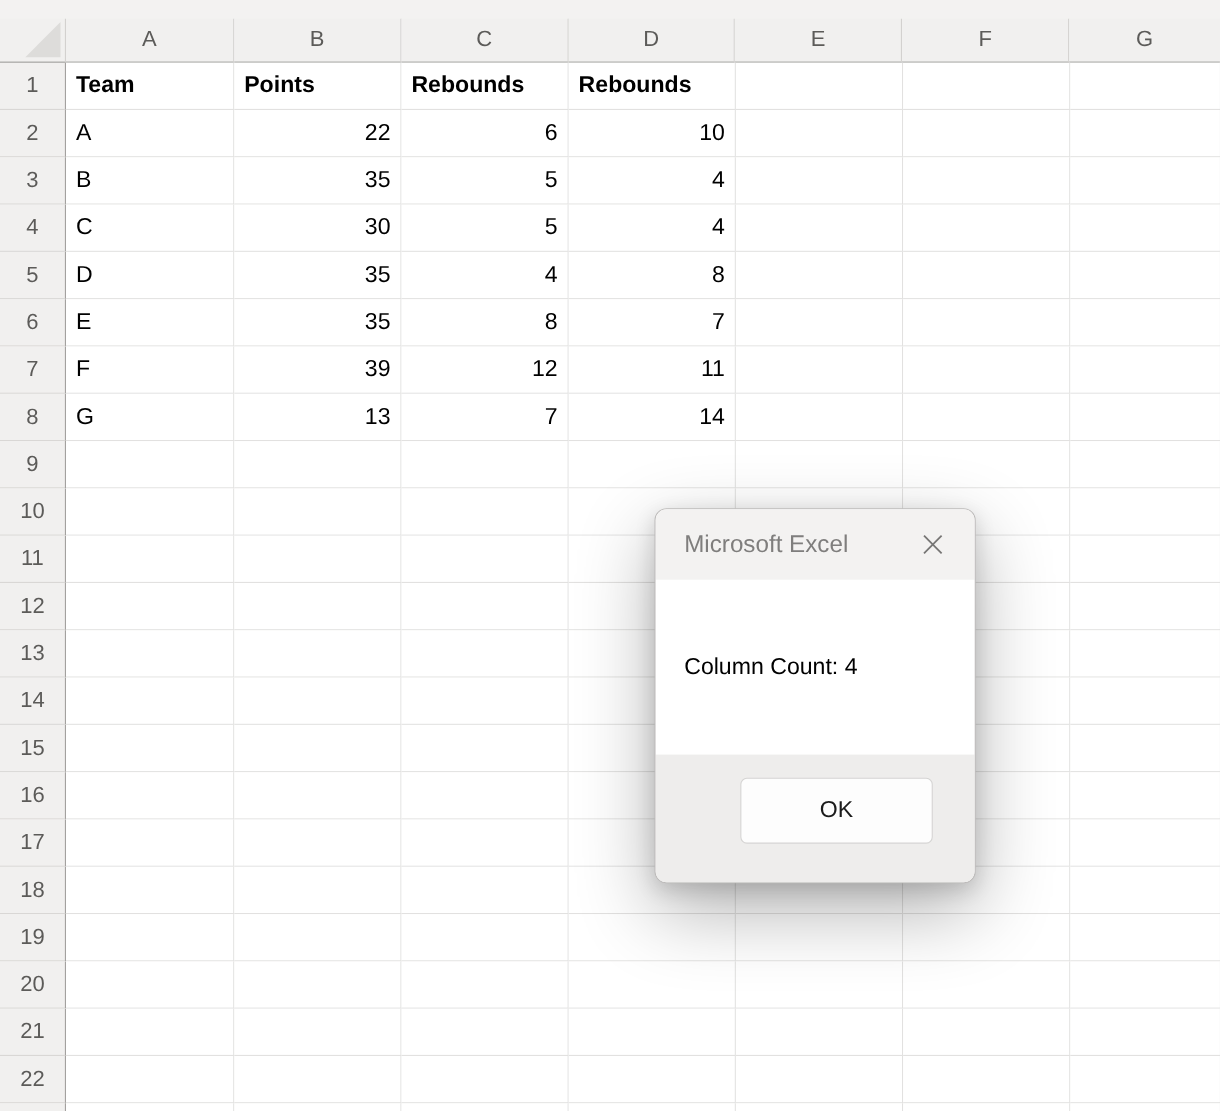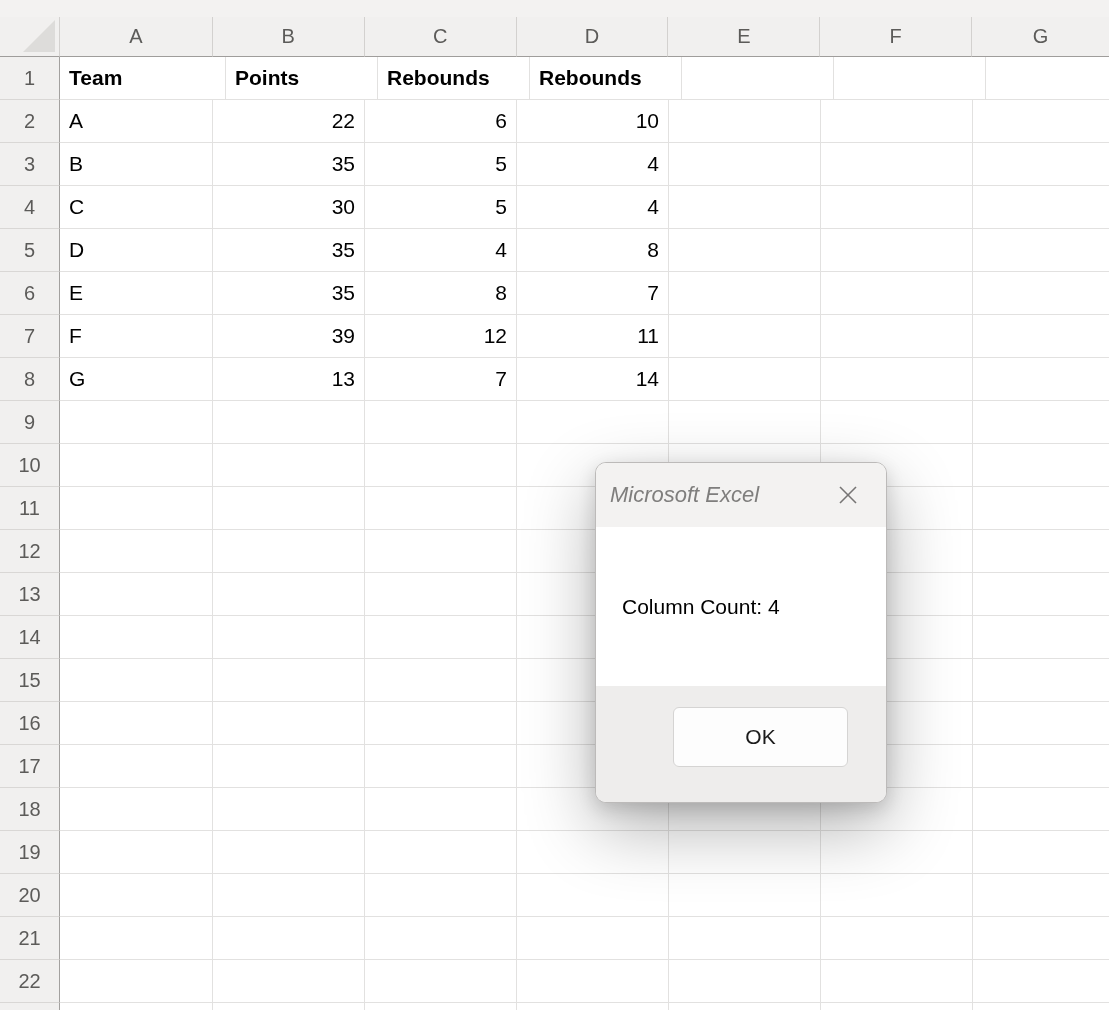--- a/index.html
+++ b/index.html
@@ -46,21 +46,21 @@
 
   
   #dialog {
     position:absolute; left:595px; top:462px; width:292px; height:341px;
     background:#ffffff; border:1px solid #bcbab9; border-radius:11px;
     box-shadow:0 25px 70px rgba(0,0,0,0.30), 0 6px 18px rgba(0,0,0,0.14);
     overflow:hidden; z-index:10;
   }
   .dlg-titlebar {
     height:64px; background:#f3f2f1; display:flex; align-items:center;
-    padding-left:14px; position:relative;font-style:italic;
+    padding-left:26px; position:relative;
   }
   .dlg-title { color:#7f7e7d; font-size:22px; }
   .dlg-close {
     position:absolute; right:24px; top:50%; transform:translateY(-50%);
     width:28px; height:28px; display:flex; align-items:center; justify-content:center;
     cursor:pointer; background:transparent; border:none;
   }
   .dlg-body {
     height:159px; background:#ffffff; display:flex; align-items:center;
     padding-left:26px; color:#000000; font-size:21px;
@@ -91,21 +91,21 @@
         <div class="col-header" style="width: 152px;">B</div>
         <div class="col-header" style="width: 152px;">C</div>
         <div class="col-header" style="width: 152px;">D</div>
         <div class="col-header" style="width: 152px;">E</div>
         <div class="col-header" style="width: 152px;">F</div>
         <div class="col-header" style="width: 137px;">G</div>
       </div>
 
   <div class="sheet-row">
         <div class="row-num">1</div>
-        <div class="cell align-left bold" style="width: 166px;">Team</div>
+        <div class="cell align-left bold" style="width: 153px;">Team</div>
         <div class="cell align-left bold" style="width: 152px;">Points</div>
         <div class="cell align-left bold" style="width: 152px;">Rebounds</div>
         <div class="cell align-left bold" style="width: 152px;">Rebounds</div>
         <div class="cell align-left" style="width: 152px;"></div>
         <div class="cell align-left" style="width: 152px;"></div>
         <div class="cell align-left" style="width: 137px;"></div>
       </div>
       <div class="sheet-row">
         <div class="row-num">2</div>
         <div class="cell align-left" style="width: 153px;">A</div>

